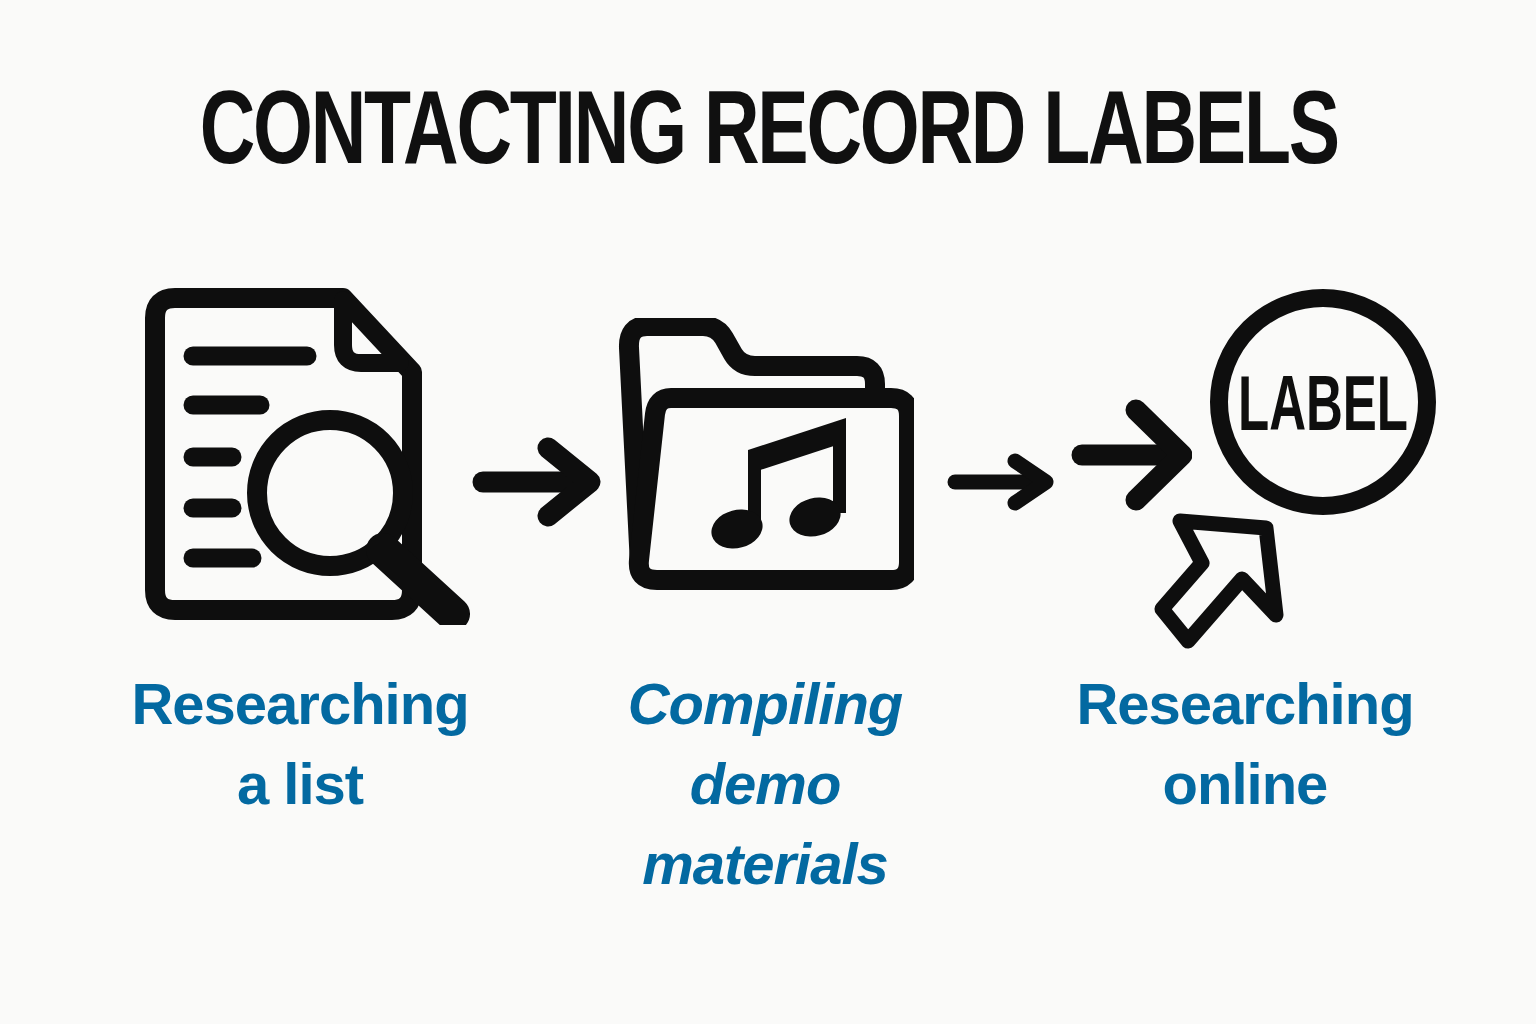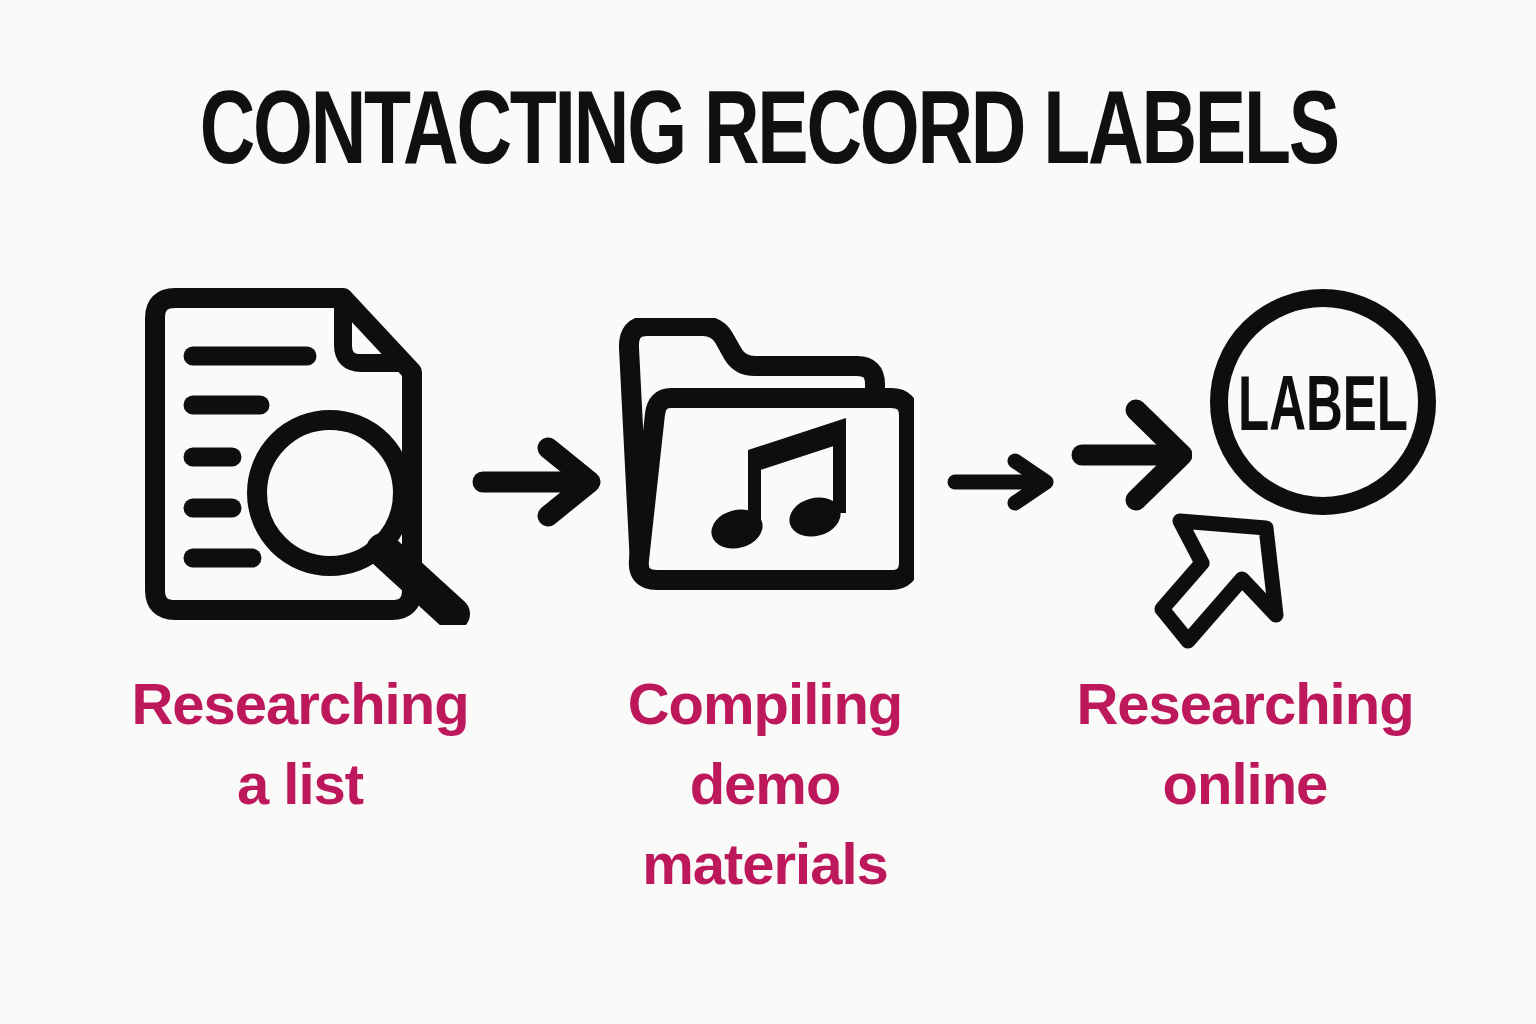--- a/index.html
+++ b/index.html
@@ -31,25 +31,25 @@
   .icon-cursor  { left:1145px; top:506px; width:152px; height:148px; }
   .step-label {
     position:absolute;
     top:664px;
     width:480px;
     text-align:center;
     font-size:58px;
     line-height:80px;
     font-weight:bold;
     letter-spacing:-1px;
-    color:#be185d;
+    color:#0369a1;
     white-space:pre-line;
   }
   .label-1 { left:60px; }
-  .label-2 { left:525px; }
+  .label-2 { left:525px;font-style:italic; }
   .label-3 { left:1005px; }
   .stamp-text {
     font-family:"Liberation Sans", sans-serif;
     font-weight:bold;
     font-size:78px;
     fill:#0e0e0e;
   }
 </style>
 </head>
 <body>

